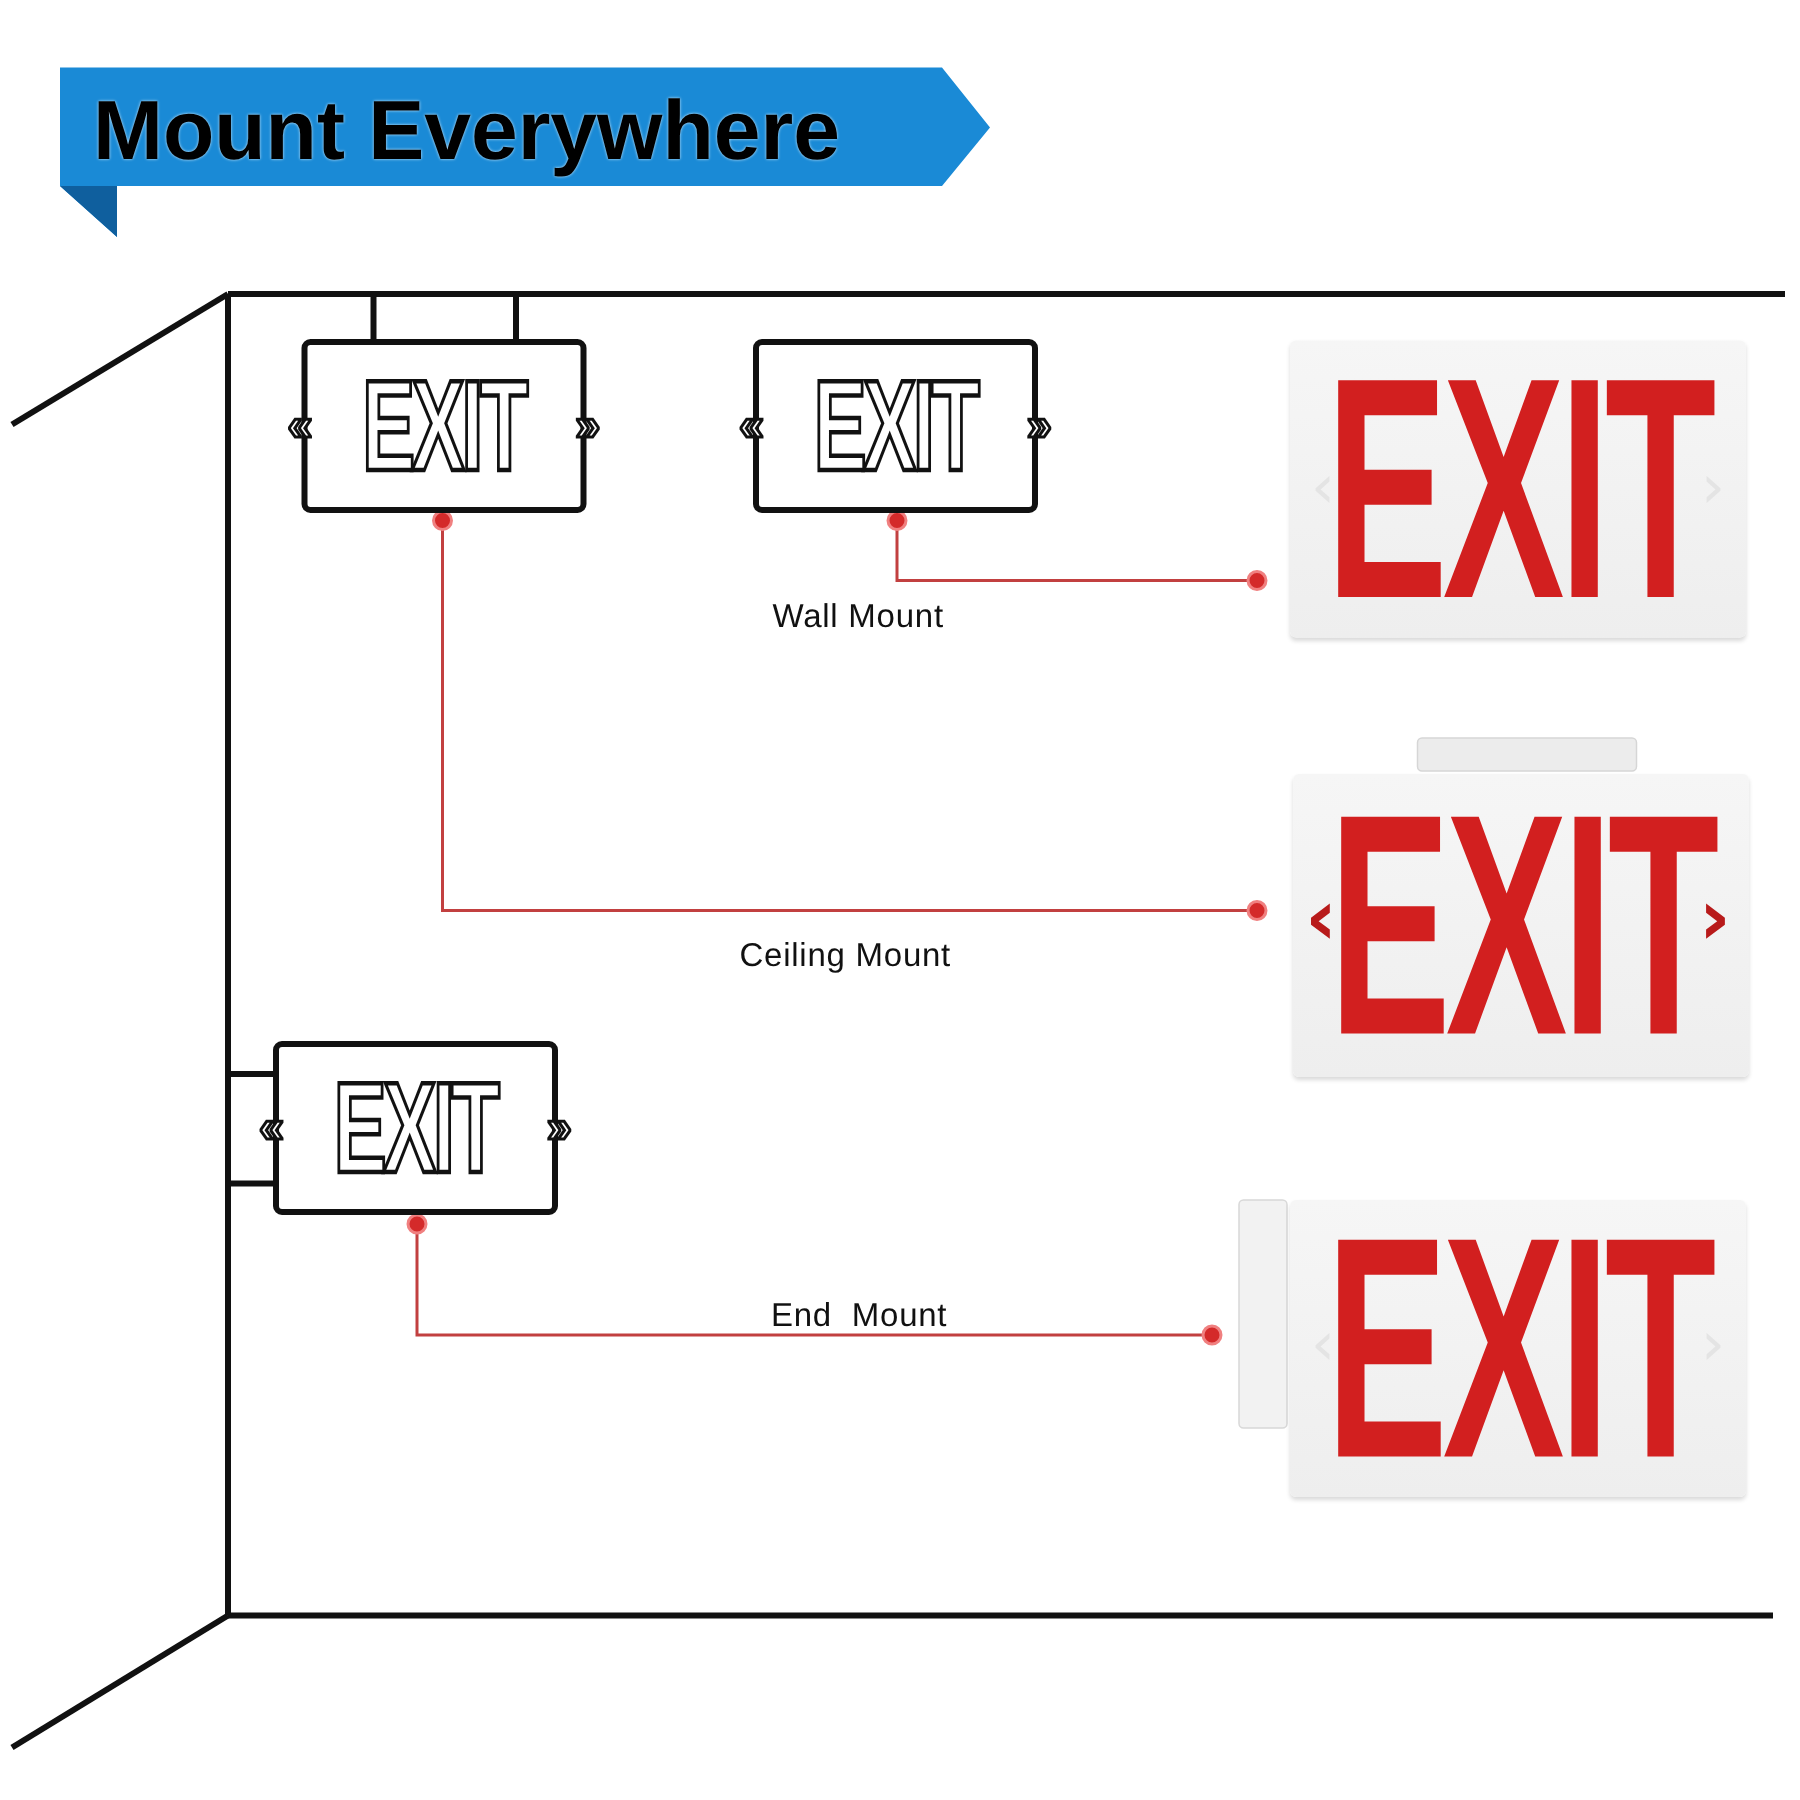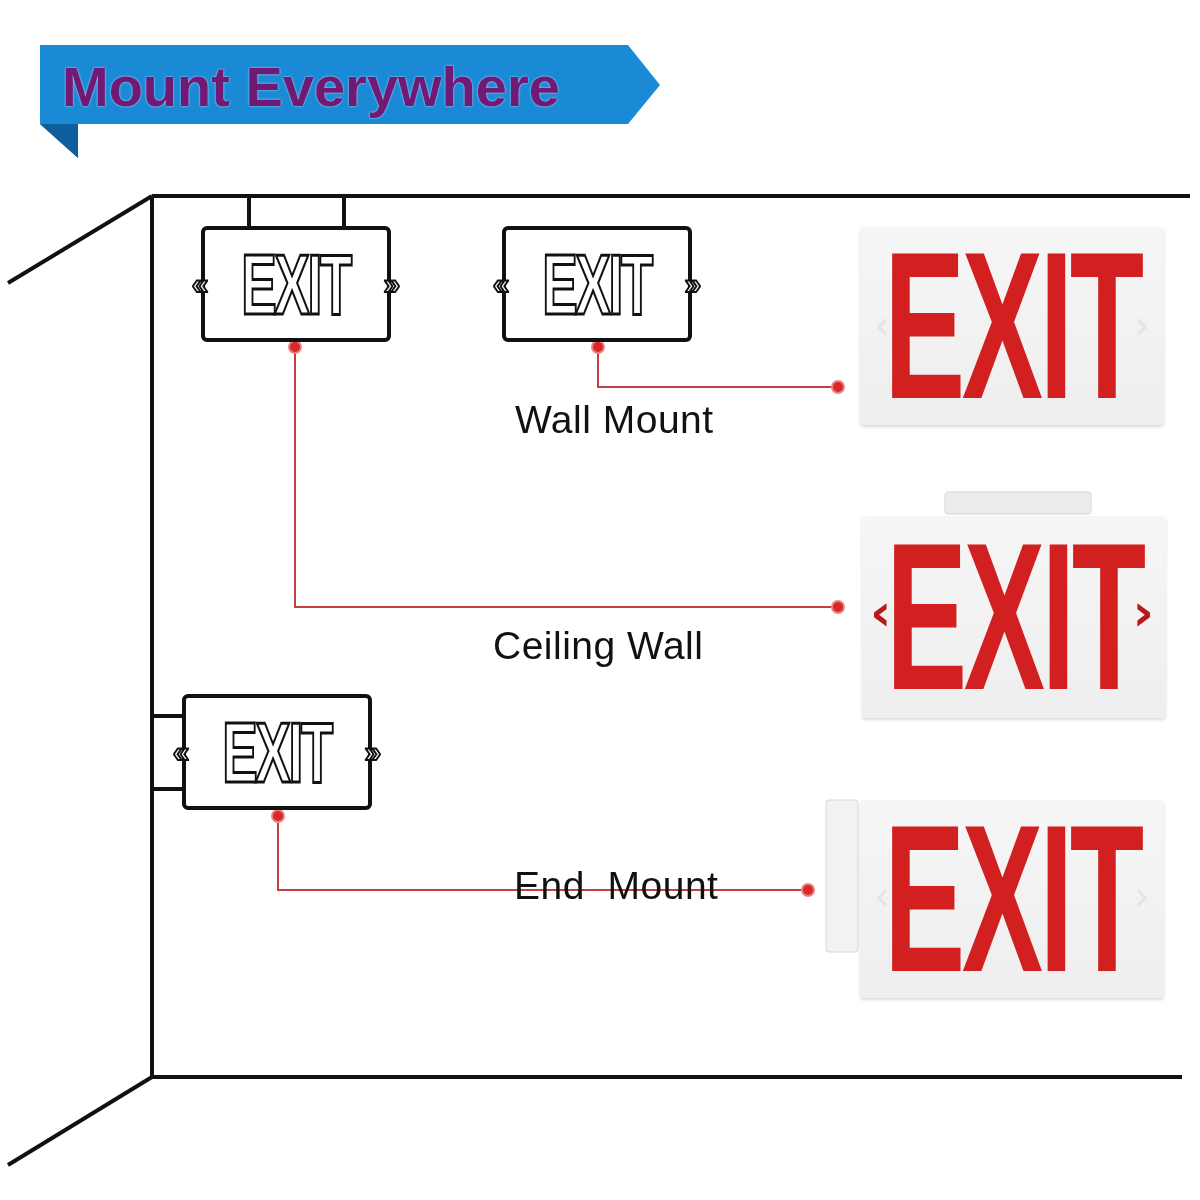--- a/index.html
+++ b/index.html
@@ -1,19 +1,19 @@
 <!DOCTYPE html>
 <html><head>
 <meta charset="utf-8">
 <style>
   html, body { margin:0; padding:0; background:#ffffff; }
   body { width:1200px; height:1200px; position:relative; overflow:hidden; font-family:"Liberation Sans", sans-serif; }
   #lines { position:absolute; left:0; top:0; width:1200px; height:1200px; }
-  .banner-text { position:absolute; left:62px; top:52px; font-family:"Liberation Sans", sans-serif; font-weight:bold; font-size:56px; color:#701a75; letter-spacing:0px; line-height:70px; white-space:nowrap; text-shadow:0 0 2px #d8f0ff; }
-  .label { position:absolute; font-family:"Liberation Sans", sans-serif; font-size:39px; color:#111111; white-space:nowrap; letter-spacing:0.5px; }
+  .banner-text { position:absolute; left:62px; top:52px; font-family:"Liberation Sans", sans-serif; font-weight:bold; font-size:56px; color:#000000; letter-spacing:0px; line-height:70px; white-space:nowrap; text-shadow:0 0 2px #d8f0ff; }
+  .label { position:absolute; font-family:"Liberation Sans", sans-serif; font-size:22px; color:#111111; white-space:nowrap; letter-spacing:0.5px; }
   .outline-sign { position:absolute; border:4px solid #111; border-radius:6px; background:#fff; box-sizing:border-box; display:flex; align-items:center; justify-content:center; }
   .outline-exit { font-family:"Liberation Sans", sans-serif; font-weight:bold; font-size:86px; color:#fff; -webkit-text-stroke:3px #111; letter-spacing:-4px; transform:scaleX(0.62); display:inline-block; line-height:1; }
   .outline-arrow { font-family:"Liberation Sans", sans-serif; font-weight:bold; font-size:30px; color:#fff; -webkit-text-stroke:2px #111; line-height:1; }
   .red-sign { position:absolute; background:linear-gradient(#f6f6f6,#eeeeee); border-radius:4px; box-shadow:0 2px 3px rgba(0,0,0,0.15); display:flex; align-items:center; justify-content:center; }
   .red-exit { font-family:"Liberation Sans", sans-serif; font-weight:bold; font-size:210px; color:#d21f1f; transform:scaleX(0.58); display:inline-block; line-height:1; letter-spacing:-6px; }
   .red-arrow { font-family:"DejaVu Sans", sans-serif; font-weight:bold; font-size:52px; color:#b81a1a; line-height:1; }
   .faint-arrow { font-family:"DejaVu Sans", sans-serif; font-size:40px; color:#e4e4e4; line-height:1; }
 </style>
 </head>
 <body>
@@ -76,21 +76,21 @@
   <span class="outline-arrow">»</span>
 </div>
 
 <div class="outline-sign" style="left:182px; top:694px; width:190px; height:116px;">
   <span class="outline-arrow">«</span>
   <span class="outline-exit">EXIT</span>
   <span class="outline-arrow">»</span>
 </div>
 
 <div class="label" style="left:515px; top:398px;">Wall Mount</div>
-<div class="label" style="left:493px; top:624px;">Ceiling Wall</div>
+<div class="label" style="left:493px; top:624px;">Ceiling Mount</div>
 <div class="label" style="left:514px; top:864px; white-space:pre;">End  Mount</div>
 
 <div class="red-sign" style="left:860px; top:227px; width:304px; height:198px;">
   <span class="faint-arrow" style="position:absolute; left:14px; top:78px;">‹</span>
   <span class="red-exit">EXIT</span>
   <span class="faint-arrow" style="position:absolute; right:14px; top:78px;">›</span>
 </div>
 
 <div class="red-sign" style="left:862px; top:516px; width:304px; height:202px;">
   <span class="red-arrow" style="position:absolute; left:8px; top:70px;">‹</span>

